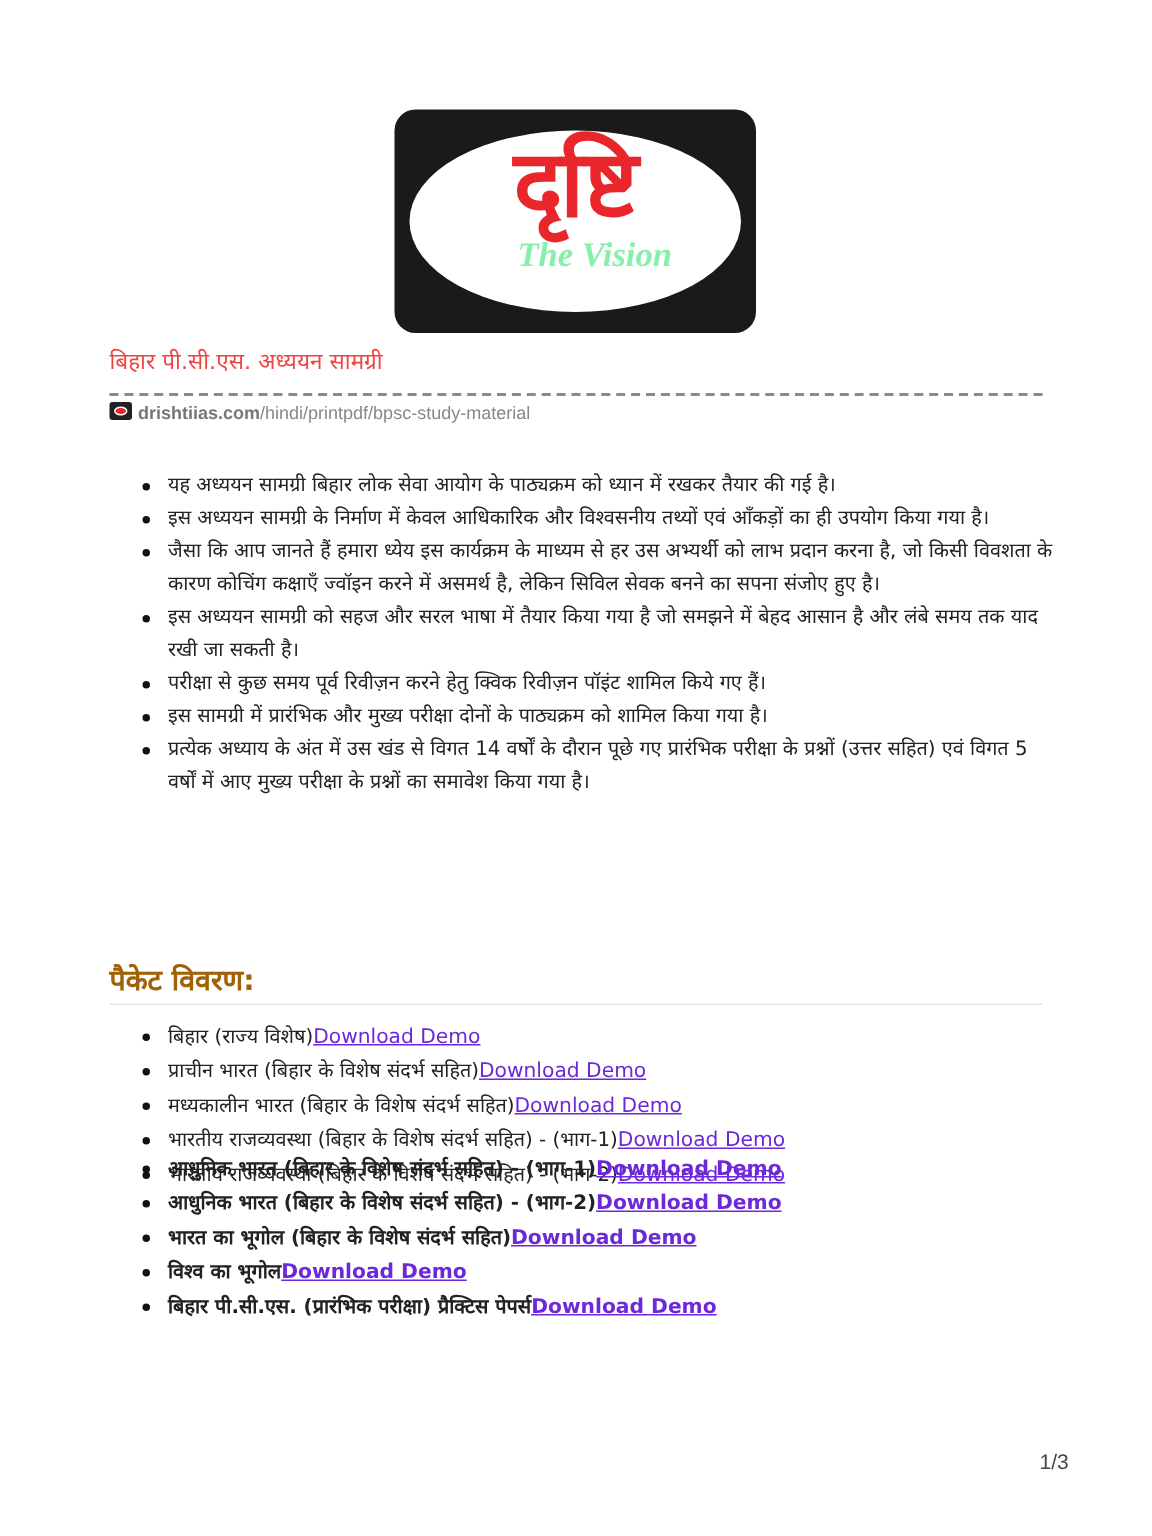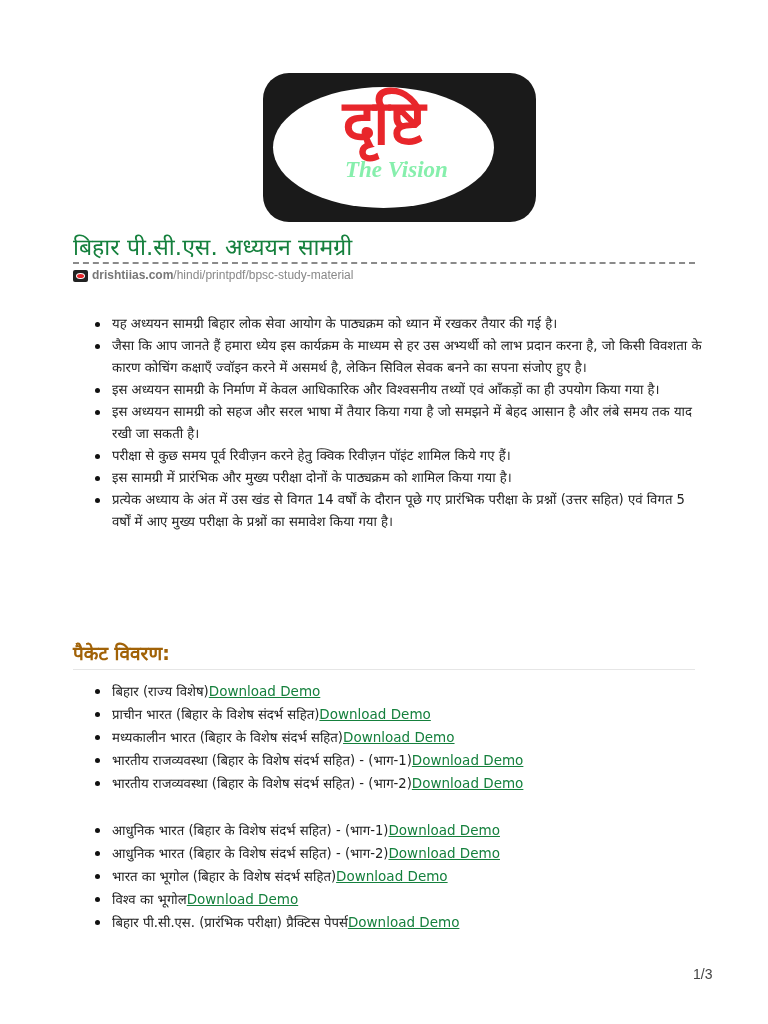--- a/index.html
+++ b/index.html
@@ -1,49 +1,49 @@
 <!DOCTYPE html>
 <html><head>
 <meta charset="utf-8">
 <style>
   html, body { margin: 0; padding: 0; background: #ffffff; }
   body { width: 768px; height: 1024px; position: relative; overflow: hidden;
          font-family: "DejaVu Sans", sans-serif; color: #222; }
-  .logo { position: absolute; left: 263px; top: 73px; width: 273px; height: 149px;
-          background: #1a1a1a; border-radius: 26px; }
+  .logo { position: absolute; left: 263px; top: 73px; width: 241px; height: 149px;
+          background: #1a1a1a; border-radius: 14px; }
   .logo .oval { position: absolute; left: 10px; top: 14px; width: 221px; height: 121px;
           background: #ffffff; border-radius: 50%; }
   .logo .hindi { position: absolute; left: 35px; top: 12px; width: 170px; text-align: center;
           font-family: "DejaVu Sans", sans-serif; font-weight: bold; font-size: 62px; line-height: 76px;
           color: #e8262b; letter-spacing: -2px; }
   .logo .eng { position: absolute; left: 82px; top: 84px; font-family: "Liberation Serif", serif;
           font-style: italic; font-weight: bold; font-size: 23px; color: #86efac; }
-  .title { position: absolute; left: 73px; top: 230px; font-size: 23px; color: #15803d;
+  .title { position: absolute; left: 73px; top: 230px; font-size: 15px; color: #ef4444;
            font-family: "DejaVu Sans", sans-serif; font-weight: normal; }
   .dash { position: absolute; left: 73px; top: 262px; width: 622px; height: 0;
           border-top: 2px dashed #8a8a8a; }
   .source { position: absolute; left: 73px; top: 268px; font-size: 12px; color: #888;
-            display: flex; align-items: flex-end; font-family: "Liberation Sans", sans-serif; }
+            display: flex; align-items: flex-start; font-family: "Liberation Sans", sans-serif; }
   .favicon { width: 15px; height: 12px; background: #222; border-radius: 2px; margin-right: 4px;
              position: relative; }
   .favicon::after { content: ""; position: absolute; left: 3px; top: 3px; width: 9px; height: 6px;
              background: #e8262b; border-radius: 50%; border: 1px solid #fff; box-sizing: border-box; }
   .source .domain { font-weight: bold; color: #777; }
   ul { margin: 0; padding: 0; list-style: none; }
   .bullets { position: absolute; left: 93px; top: 313px; width: 610px; }
   .bullets li, .pkg li { position: relative; padding-left: 19px; font-size: 13.2px;
                   line-height: 22px; color: #222; }
   .bullets li::before, .pkg li::before { content: ""; position: absolute; left: 2px; top: 9px;
                   width: 5px; height: 5px; background: #111; border-radius: 50%; }
   .h2 { position: absolute; left: 73px; top: 640px; font-size: 19px; font-weight: bold; color: #a16207; }
   .rule { position: absolute; left: 73px; top: 669px; width: 622px; height: 1px; background: #e6e6e6; }
   .pkg { position: absolute; left: 93px; width: 610px; }
   .pkg1 { top: 680px; }
-  .pkg2 { top: 819px; }
-  .pkg a { color: #15803d; text-decoration: underline; font-family: "DejaVu Sans", sans-serif; font-size: 13.5px; }
+  .pkg2 { top: 768px; font-weight: bold; }
+  .pkg a { color: #6d28d9; text-decoration: underline; font-family: "DejaVu Sans", sans-serif; font-size: 13.5px; }
   .pager { position: absolute; left: 693px; top: 966px; font-size: 14px; color: #444;
            font-family: "Liberation Sans", sans-serif; }
 </style>
 </head>
 <body>
 
 <div class="logo">
   <div class="oval"></div>
   <div class="hindi">दृष्टि</div>
   <div class="eng">The Vision</div>
@@ -53,22 +53,22 @@
 <div class="dash"></div>
 
 <div class="source">
   <span class="favicon"></span>
   <span class="domain">drishtiias.com</span>
   <span>/hindi/printpdf/bpsc-study-material</span>
 </div>
 
 <ul class="bullets">
   <li>यह अध्ययन सामग्री बिहार लोक सेवा आयोग के पाठ्यक्रम को ध्यान में रखकर तैयार की गई है।</li>
+  <li>इस अध्ययन सामग्री के निर्माण में केवल आधिकारिक और विश्वसनीय तथ्यों एवं आँकड़ों का ही उपयोग किया गया है।</li>
   <li>जैसा कि आप जानते हैं हमारा ध्येय इस कार्यक्रम के माध्यम से हर उस अभ्यर्थी को लाभ प्रदान करना है, जो किसी विवशता के कारण कोचिंग कक्षाएँ ज्वॉइन करने में असमर्थ है, लेकिन सिविल सेवक बनने का सपना संजोए हुए है।</li>
-  <li>इस अध्ययन सामग्री के निर्माण में केवल आधिकारिक और विश्वसनीय तथ्यों एवं आँकड़ों का ही उपयोग किया गया है।</li>
   <li>इस अध्ययन सामग्री को सहज और सरल भाषा में तैयार किया गया है जो समझने में बेहद आसान है और लंबे समय तक याद रखी जा सकती है।</li>
   <li>परीक्षा से कुछ समय पूर्व रिवीज़न करने हेतु क्विक रिवीज़न पॉइंट शामिल किये गए हैं।</li>
   <li>इस सामग्री में प्रारंभिक और मुख्य परीक्षा दोनों के पाठ्यक्रम को शामिल किया गया है।</li>
   <li>प्रत्येक अध्याय के अंत में उस खंड से विगत 14 वर्षों के दौरान पूछे गए प्रारंभिक परीक्षा के प्रश्नों (उत्तर सहित) एवं विगत 5 वर्षों में आए मुख्य परीक्षा के प्रश्नों का समावेश किया गया है।</li>
 </ul>
 
 <h2 class="h2" style="margin:0">पैकेट विवरण:</h2>
 <div class="rule"></div>
 
 <ul class="pkg pkg1">

